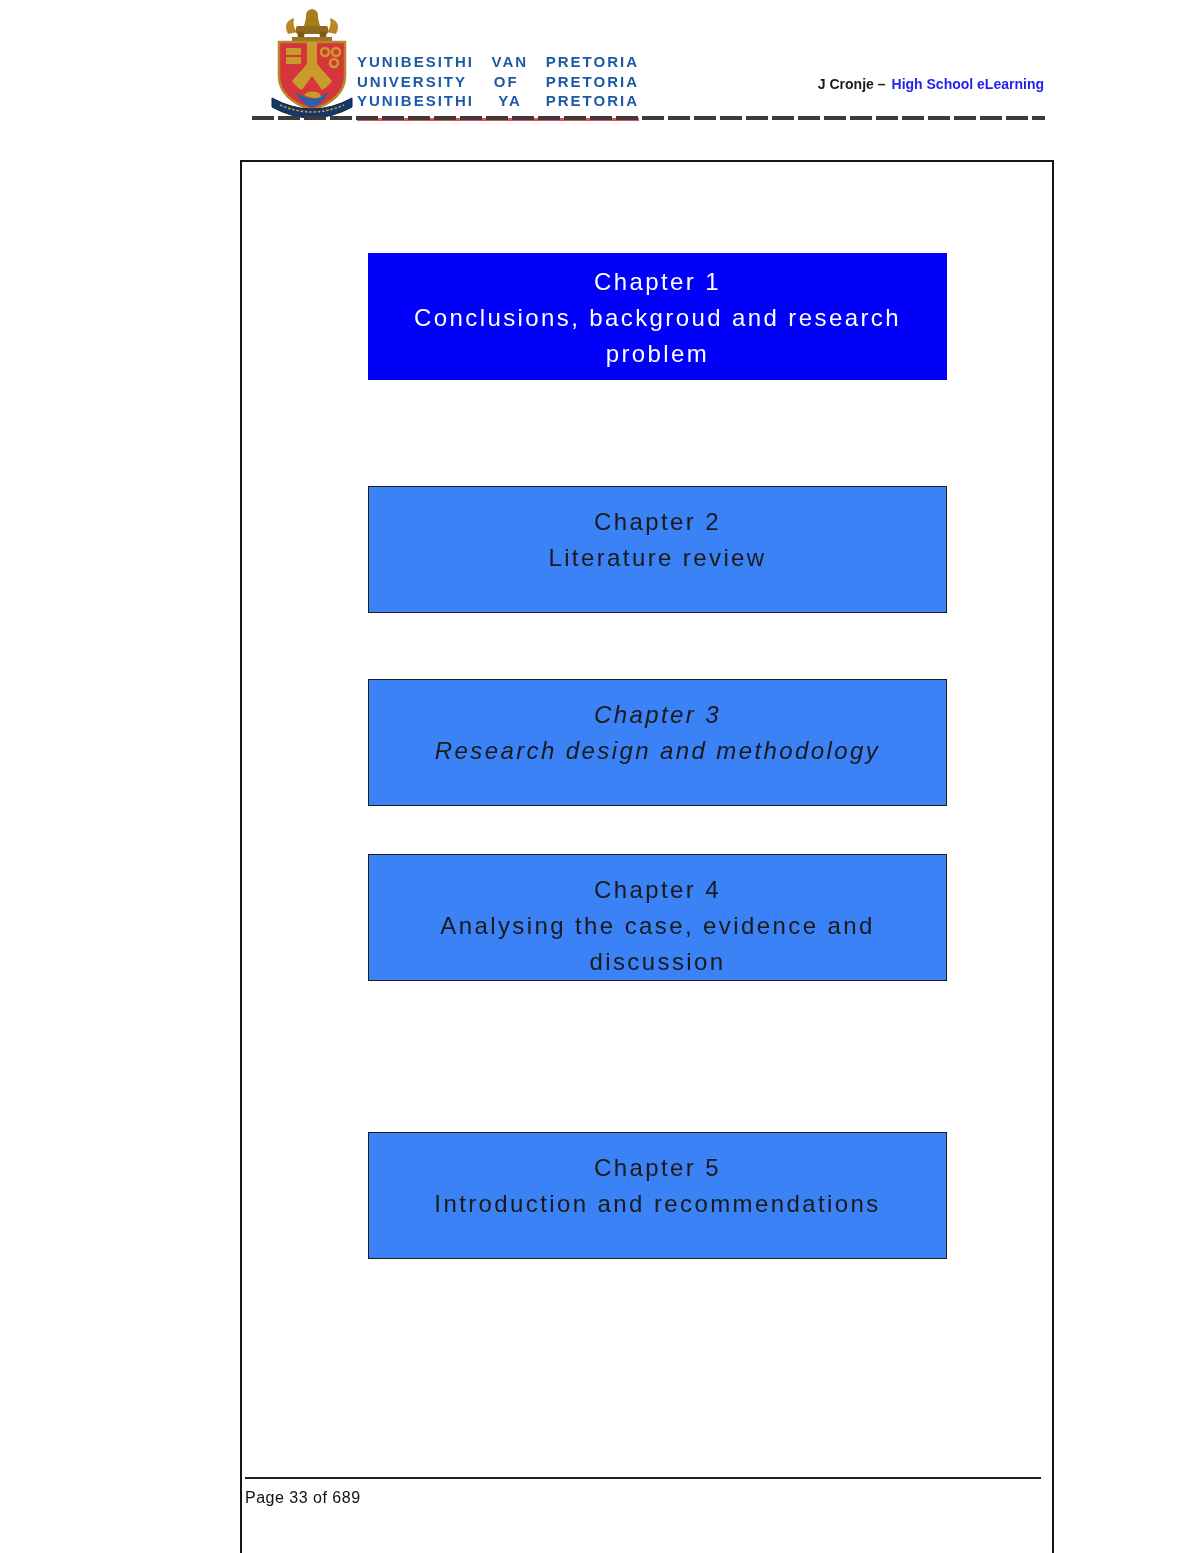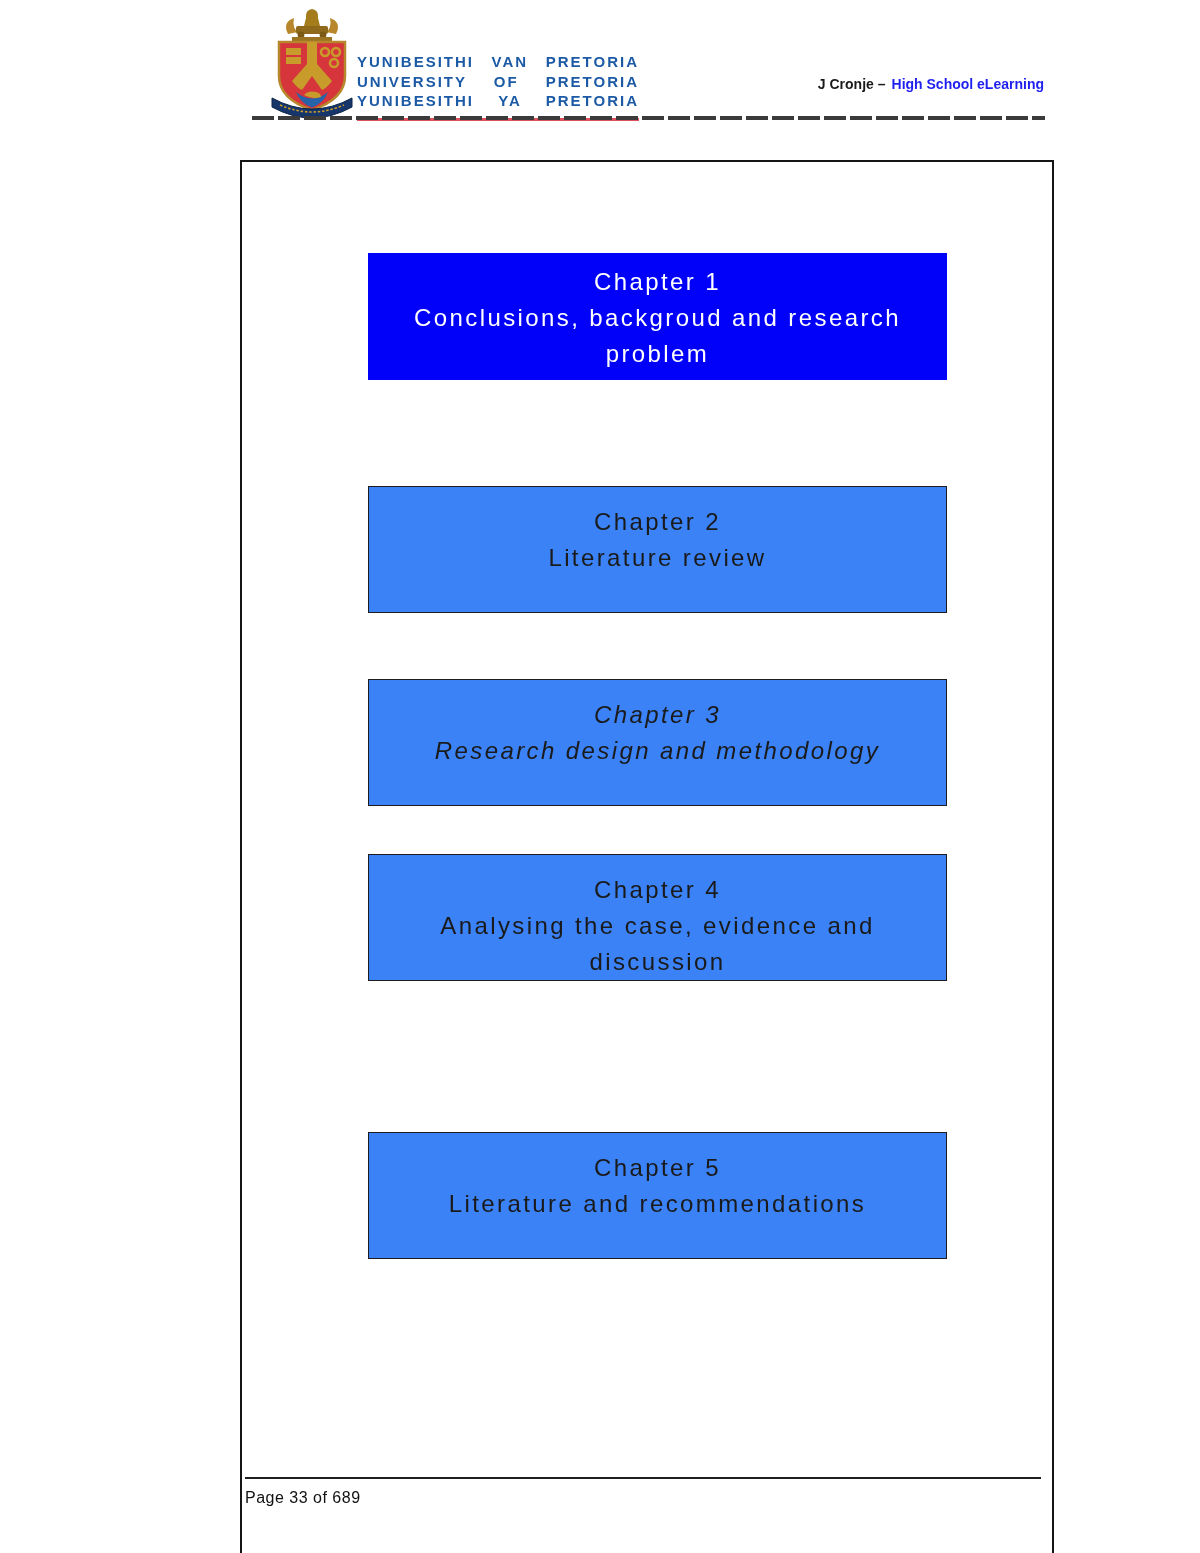--- a/index.html
+++ b/index.html
@@ -167,19 +167,19 @@
     <span class="box-subtitle">Research design and methodology</span>
   </div>
 
   <div class="chapter-box box-4">
     <span class="box-title">Chapter 4</span>
     <span class="box-subtitle">Analysing the case, evidence and discussion</span>
   </div>
 
   <div class="chapter-box box-5">
     <span class="box-title">Chapter 5</span>
-    <span class="box-subtitle">Literature and recommendations</span>
+    <span class="box-subtitle">Introduction and recommendations</span>
   </div>
 
 </div>
 
 <div class="footer-rule"></div>
 <div class="footer-text">Page 33 of 689</div>
 
 </body></html>

